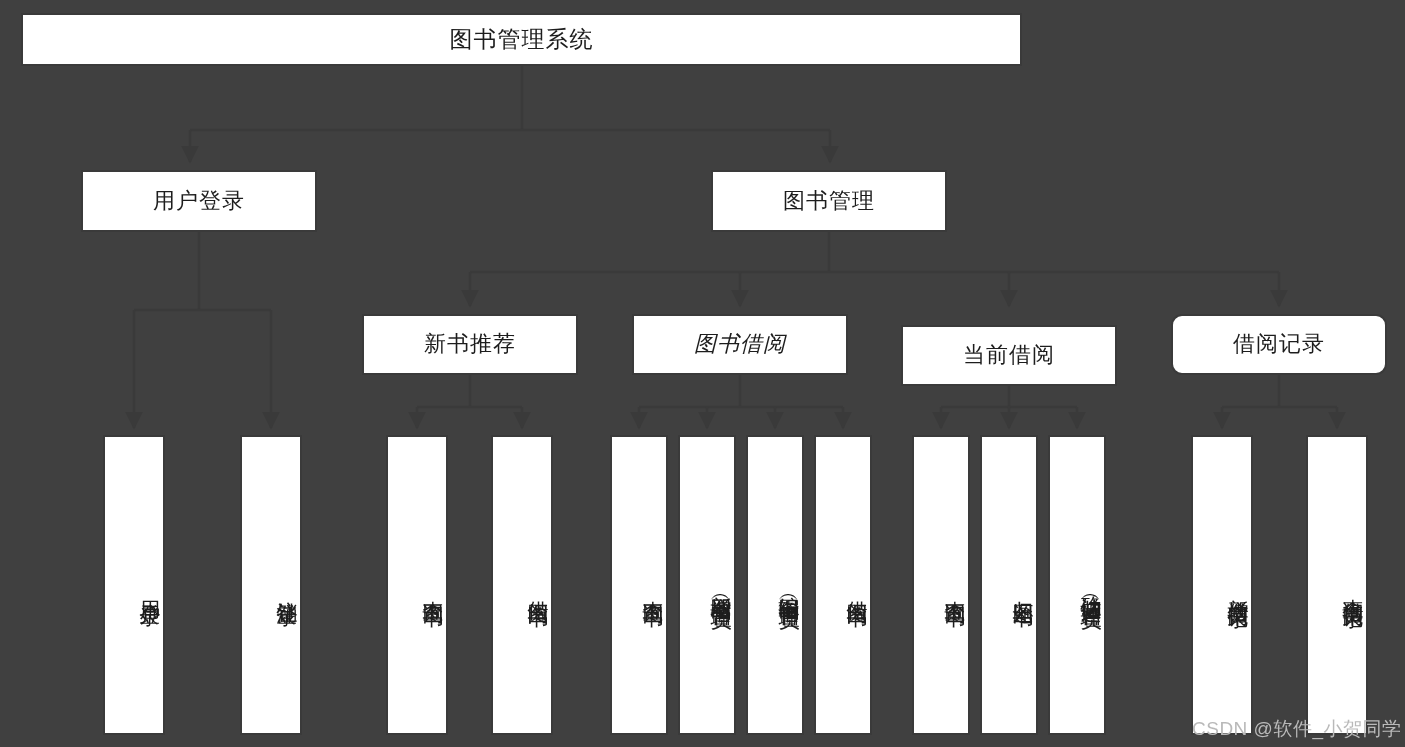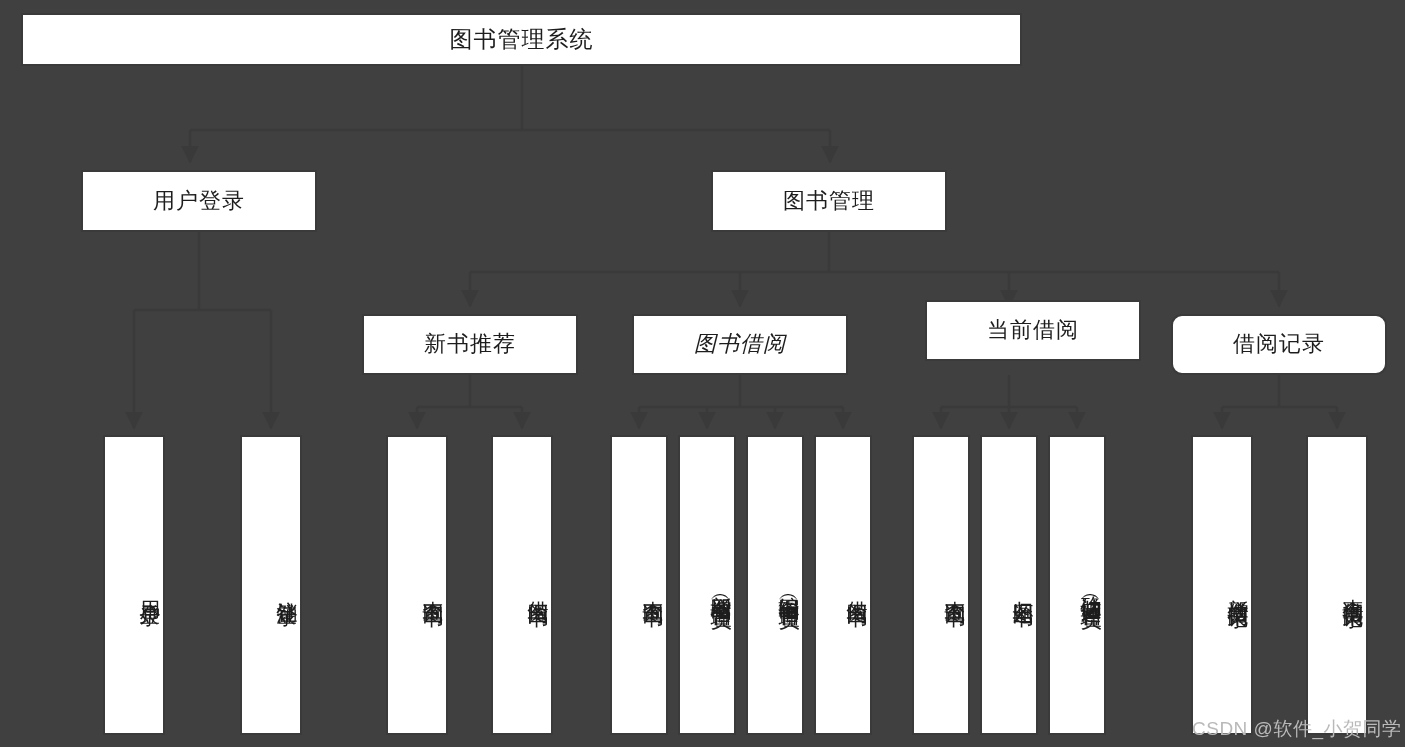--- a/index.html
+++ b/index.html
@@ -109,21 +109,21 @@
     </g>
   </svg>
 
   <div class="node h root" style="left:21px;top:13px;width:1001px;height:53px;">图书管理系统</div>
 
   <div class="node h" style="left:81px;top:170px;width:236px;height:62px;">用户登录</div>
   <div class="node h" style="left:362px;top:314px;width:216px;height:61px;">新书推荐</div>
 
   <div class="node h" style="left:711px;top:170px;width:236px;height:62px;">图书管理</div>
   <div class="node h" style="left:632px;top:314px;width:216px;height:61px;font-style:italic;">图书借阅</div>
-  <div class="node h" style="left:901px;top:300px;width:216px;height:61px;margin-left:24px;">当前借阅</div>
+  <div class="node h" style="left:901px;top:325px;width:216px;height:61px;">当前借阅</div>
   <div class="node h" style="left:1171px;top:314px;width:216px;height:61px;border-radius:11px;">借阅记录</div>
 
   <div class="node v" style="left:103px;top:435px;width:62px;height:300px;">
     <span class="vtext">用户登录</span>
   </div>
   <div class="node v" style="left:240px;top:435px;width:62px;height:300px;">
     <span class="vtext">注销登录</span>
   </div>
 
   <div class="node v" style="left:386px;top:435px;width:62px;height:300px;">

